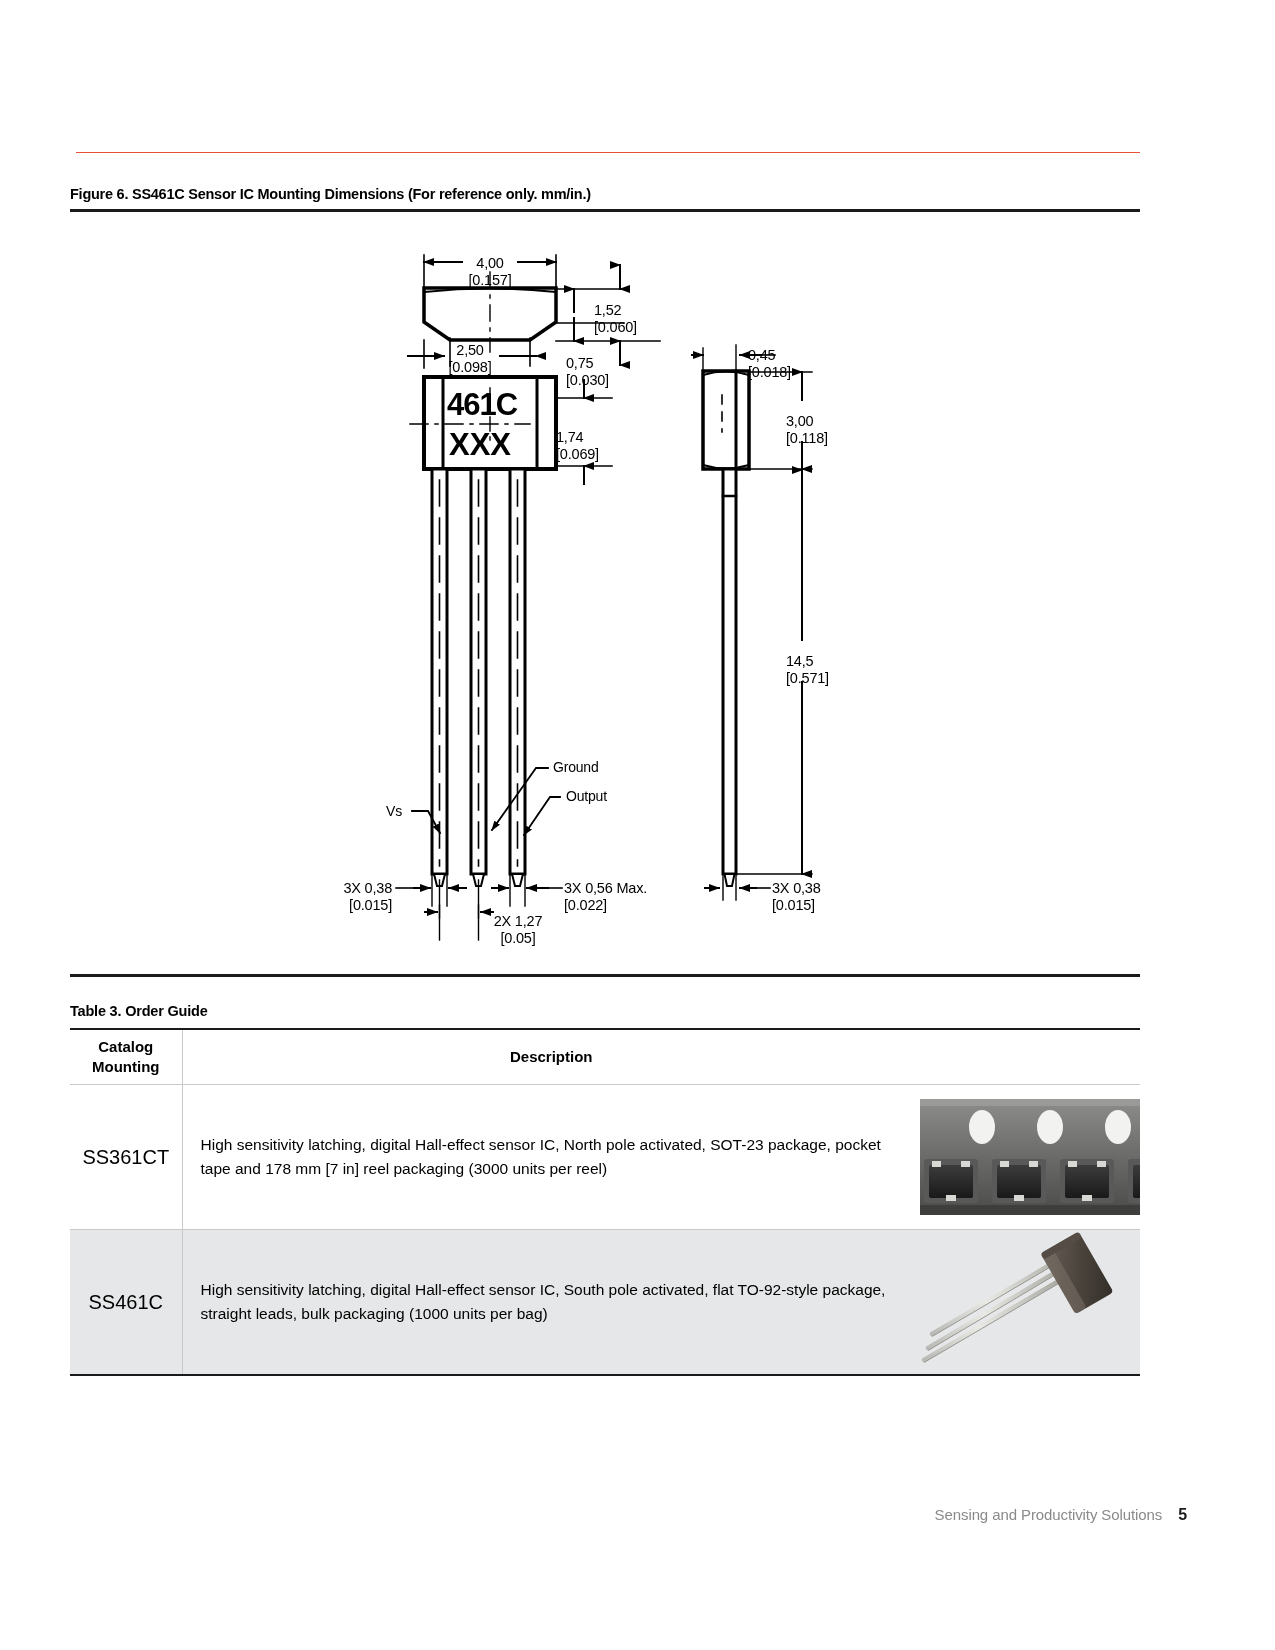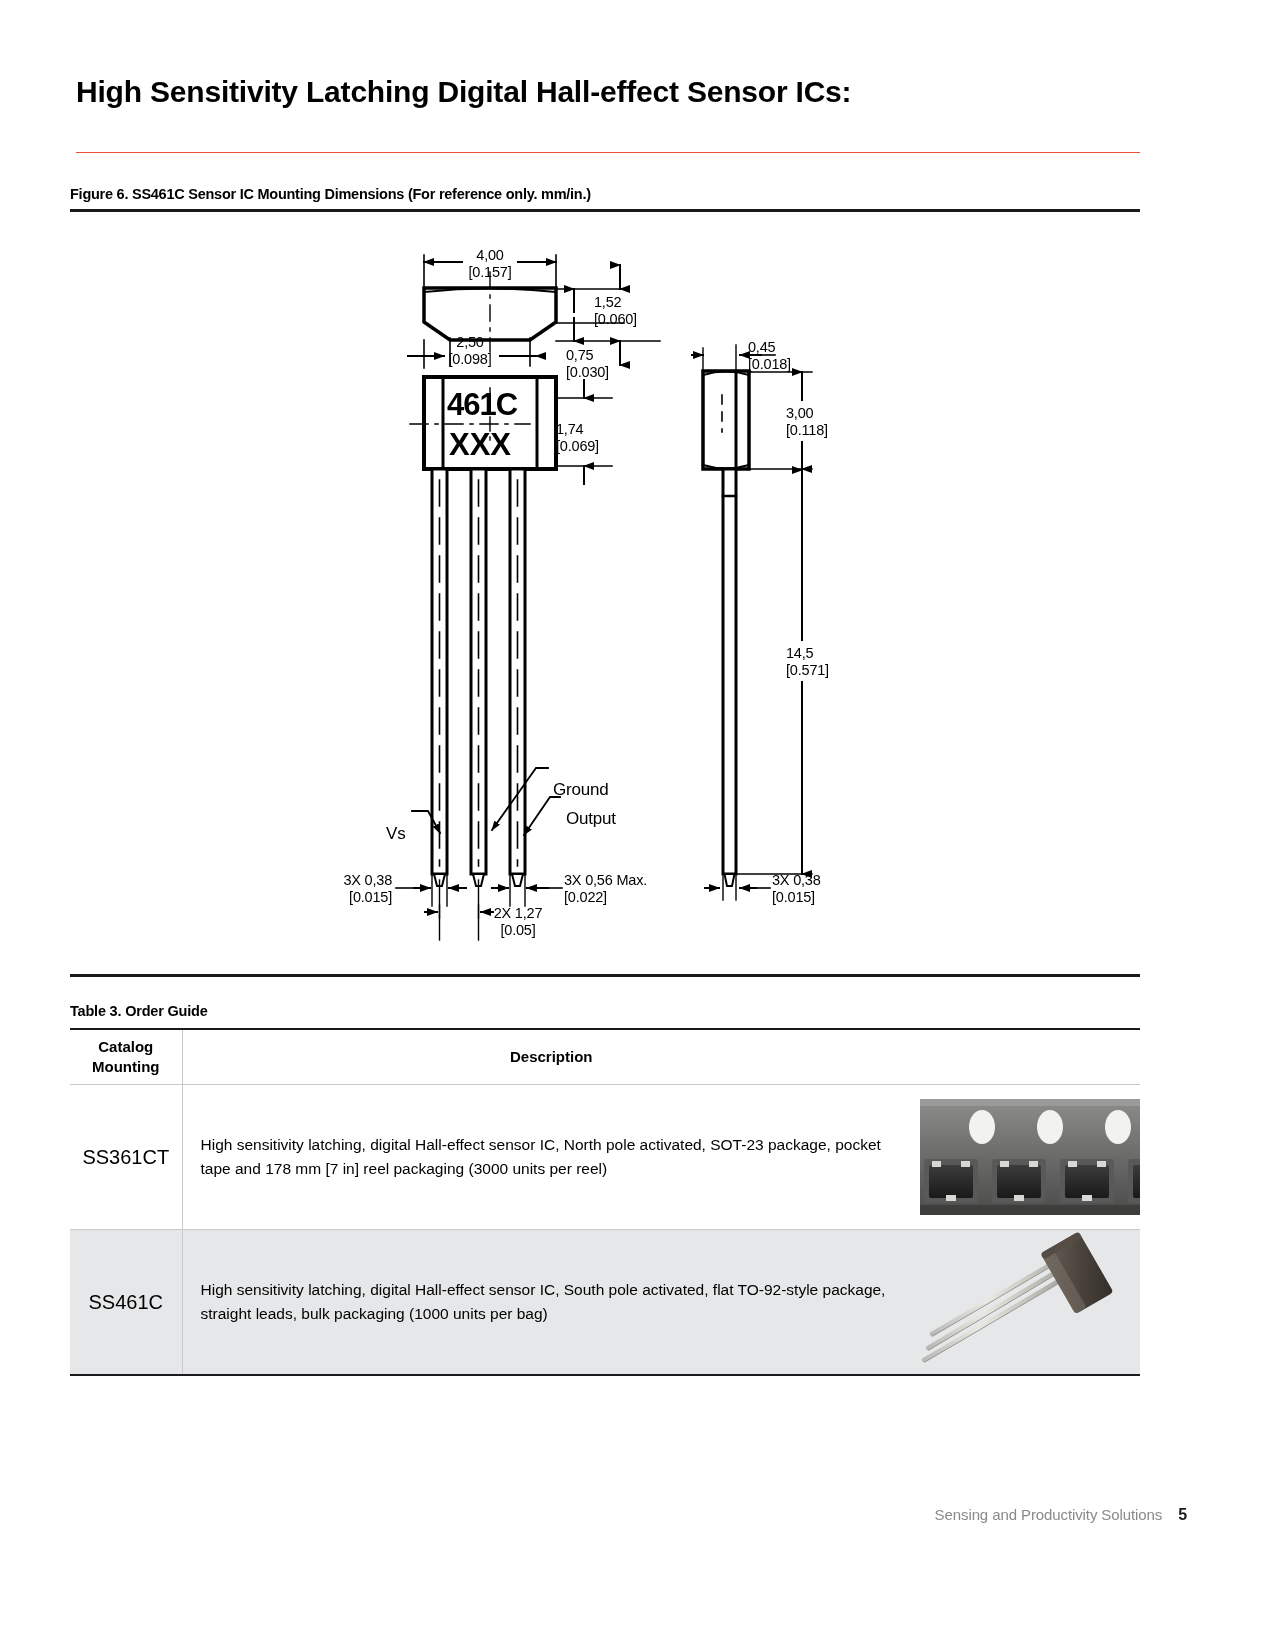--- a/index.html
+++ b/index.html
@@ -63,29 +63,29 @@
     pointer-events: none;
   }
   .dimtext {
     position: absolute;
     font-size: 14.5px;
     line-height: 1.14;
     text-align: center;
     white-space: nowrap;
     color: #000;
     letter-spacing: -0.2px;
+    margin-top: 8px;
   }
   .dimtext.left { text-align: left; }
   .dimtext.right { text-align: right; }
   .labeltext {
     position: absolute;
-    font-size: 17px;
+    font-size: 14px;
     white-space: nowrap;
     letter-spacing: -0.2px;
-    margin-top: 21px;
   }
 
   
   .table-caption {
     position: absolute;
     left: 70px;
     top: 1003px;
     font-size: 14.5px;
     font-weight: bold;
     letter-spacing: -0.2px;
@@ -160,21 +160,20 @@
     position: absolute;
     left: 0; top: 0; right: 0; bottom: 0;
   }
 </style>
 </head>
 <body>
 
 <div class="page">
 
   <div class="doc-title">
-    <div>High Sensitivity Latching Digital Hall-effect Sensor ICs:</div>
   </div>
   <div class="title-rule"></div>
 
   <div class="fig-caption">Figure 6. SS461C Sensor IC Mounting Dimensions (For reference only. mm/in.)</div>
   <div class="rule-thick" style="left:70px; top:209px; width:1070px;"></div>
 
   <svg class="drawing" width="1275" height="1650" viewBox="0 0 1275 1650" xmlns="http://www.w3.org/2000/svg">
     <defs>
       <marker id="arwR" markerWidth="11" markerHeight="8" refX="10" refY="4" orient="auto" markerUnits="userSpaceOnUse">
         <path d="M0,0 L11,4 L0,8 z" fill="#000"></path>

